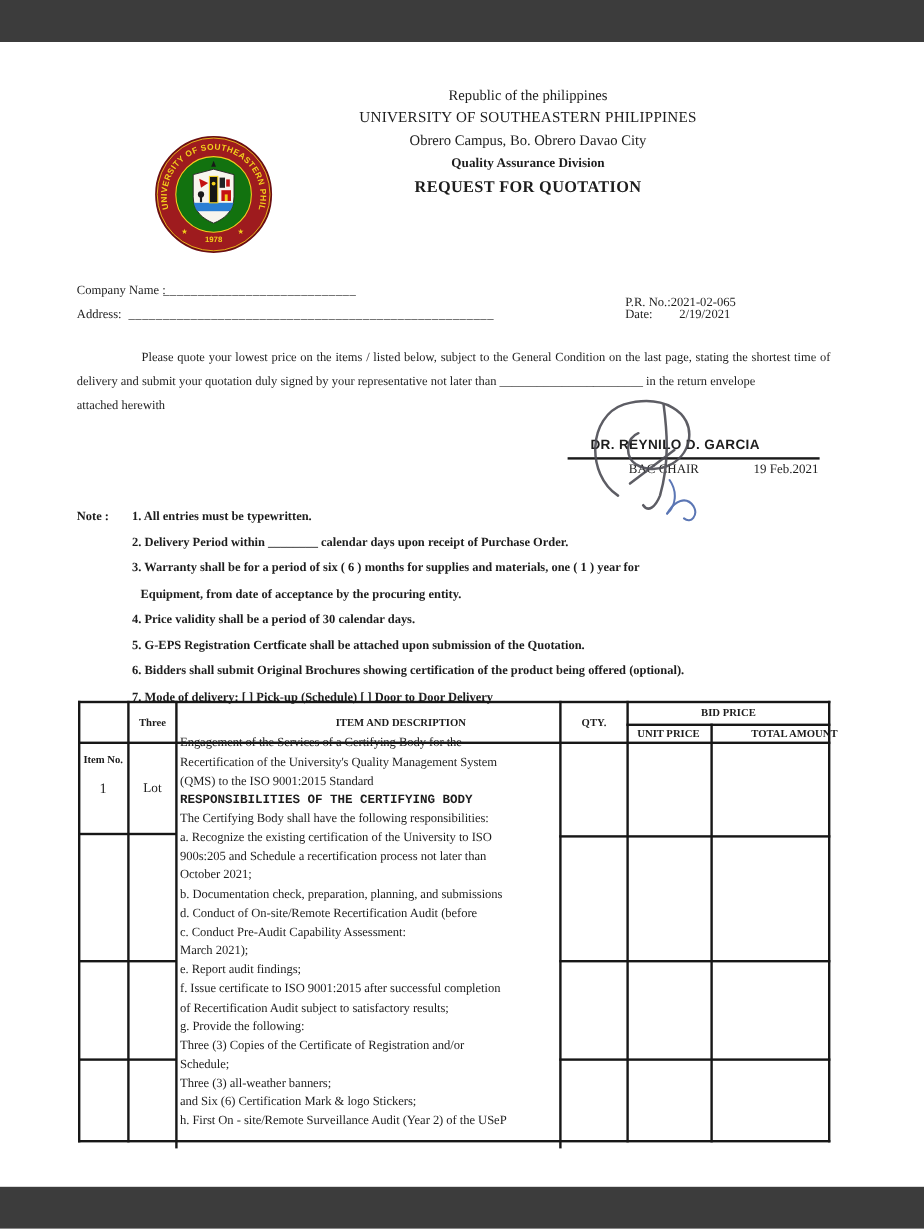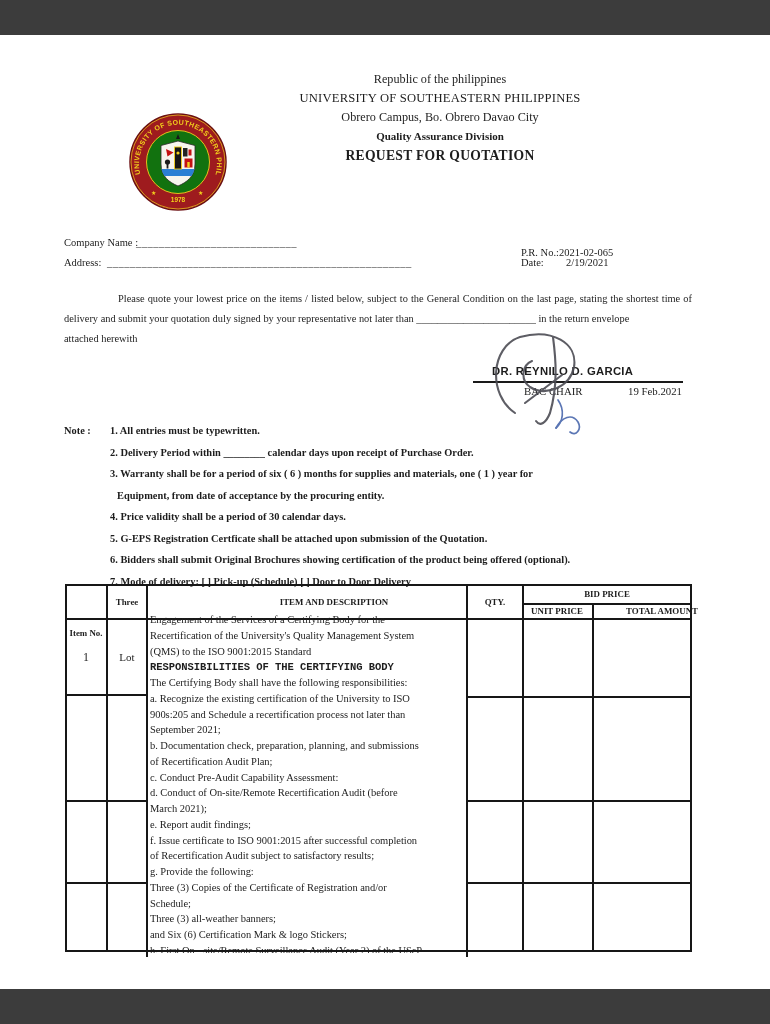--- a/index.html
+++ b/index.html
@@ -167,25 +167,24 @@
 
 <div class="desc-cell">
 
 <div>Engagement of the Services of a Certifying Body for the</div>
     <div>Recertification of the University's Quality Management System</div>
     <div>(QMS) to the ISO 9001:2015 Standard</div>
     <div class="b">RESPONSIBILITIES OF THE CERTIFYING BODY</div>
     <div>The Certifying Body shall have the following responsibilities:</div>
     <div>a. Recognize the existing certification of the University to ISO</div>
     <div>900s:205 and Schedule a recertification process not later than</div>
-    <div>September 2021;</div>
+    <div>October 2021;</div>
     <div>b. Documentation check, preparation, planning, and submissions</div>
-    <div>of Recertification Audit Plan;</div>
+    <div>d. Conduct of On-site/Remote Recertification Audit (before</div>
     <div>c. Conduct Pre-Audit Capability Assessment:</div>
-    <div>d. Conduct of On-site/Remote Recertification Audit (before</div>
     <div>March 2021);</div>
     <div>e. Report audit findings;</div>
     <div>f. Issue certificate to ISO 9001:2015 after successful completion</div>
     <div>of Recertification Audit subject to satisfactory results;</div>
     <div>g. Provide the following:</div>
     <div>Three (3) Copies of the Certificate of Registration and/or</div>
     <div>Schedule;</div>
     <div>Three (3) all-weather banners;</div>
     <div>and Six (6) Certification Mark &amp; logo Stickers;</div>
     <div>h. First On - site/Remote Surveillance Audit (Year 2) of the USeP</div>

